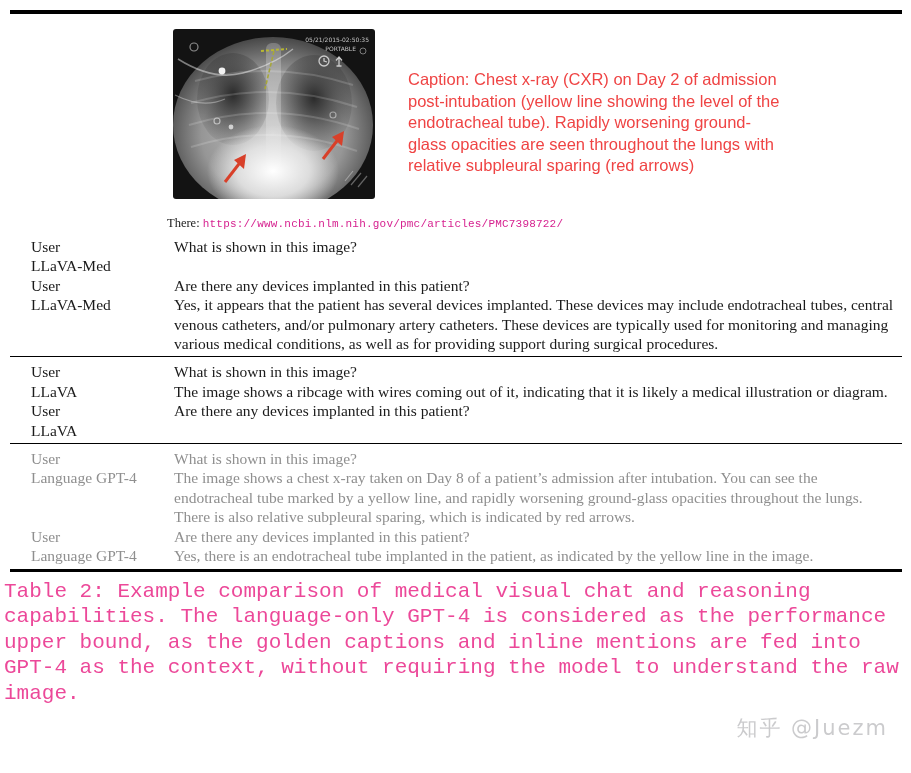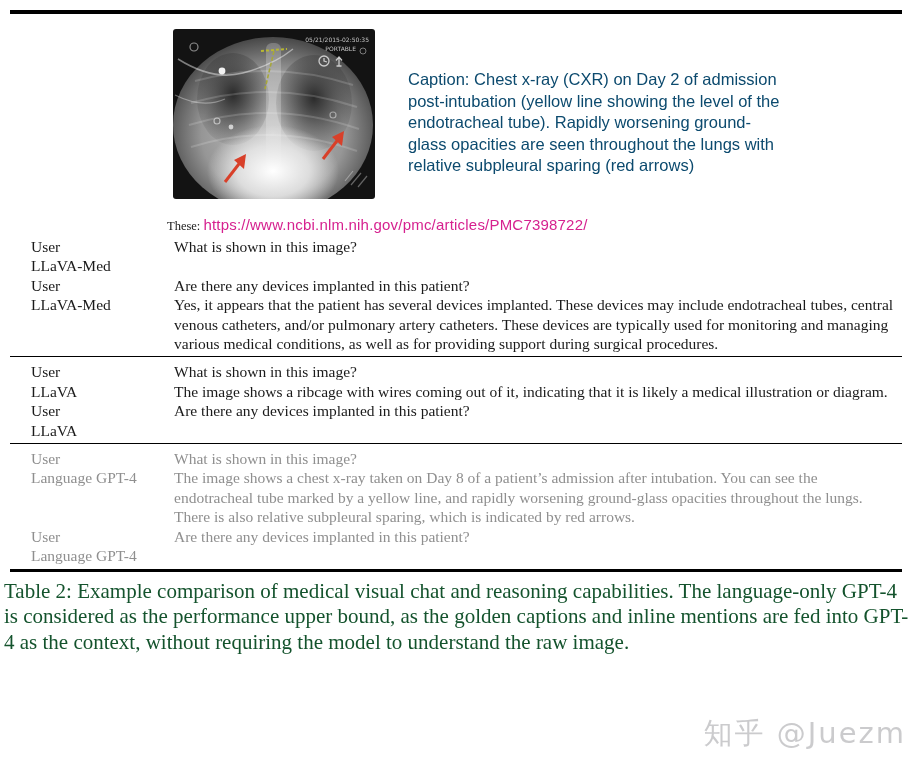--- a/index.html
+++ b/index.html
@@ -9,37 +9,37 @@
   }
   .tbl{margin:10px 9px 0 10px;border-top:3px solid #000;}
   .rule-thin{border-top:1.5px solid #000;}
   .rule-thick{border-top:3px solid #000;margin:0 9px 0 10px;}
   .tbl-header{padding:8px 0 7px 21px;font-size:17px;font-weight:bold;letter-spacing:.2px;}
   .cite{color:#32cd32;font-weight:bold;}
   .figure-row{position:relative;height:202px;}
   .xray-wrap{position:absolute;left:163px;top:15px;width:202px;height:170px;}
   .img-caption{
     position:absolute;left:398px;top:55px;width:380px;
-    font-family:"Liberation Sans", sans-serif;font-size:16.5px;line-height:21.5px;color:#0c4a6e;
+    font-family:"Liberation Sans", sans-serif;font-size:16.5px;line-height:21.5px;color:#ef4444;
   }
   .source-row{margin-left:157px;height:16px;font-size:12.5px;white-space:nowrap;}
   .source-url{
-    font-family:Liberation Sans, sans-serif;font-size:15px;color:#d6218f;letter-spacing:.2px;
+    font-family:Liberation Mono, monospace;font-size:11px;color:#d6218f;letter-spacing:.2px;
   }
   .section{padding:5px 0 3px 0;}
   .turn{display:flex;font-size:15.5px;line-height:19.4px;}
   .spk{width:136px;flex:0 0 136px;padding-left:21px;box-sizing:border-box;}
   .txt{flex:1;padding-right:4px;margin-left:28px;}
   .muted .spk,.muted .txt{color:#8f8f8f;}
   .tbl-caption{
-    margin:7px 2px 6px 4px;font-size:21px;line-height:25.5px;color:#14532d;
+    margin:7px 2px 6px 4px;font-size:21px;line-height:25.5px;color:#ec4899;font-family:Liberation Mono, monospace;
   }
   .watermark{
-    position:absolute;right:5px;top:714px;z-index:5;
-    font-family:"DejaVu Sans", sans-serif;font-size:29px;letter-spacing:2px;
+    position:absolute;right:23px;top:714px;z-index:5;
+    font-family:"DejaVu Sans", sans-serif;font-size:21px;letter-spacing:2px;
     color:rgba(140,140,145,0.45);pointer-events:none;white-space:nowrap;
   }
 </style>
 </head>
 <body>
 
 <div class="tbl">
 
 
   <div class="rule-thin"></div>
@@ -112,21 +112,21 @@
           <line x1="172" y1="152" x2="180" y2="142"></line>
           <line x1="178" y1="156" x2="188" y2="144"></line>
           <line x1="185" y1="158" x2="194" y2="147"></line>
         </g>
       </svg>
     </div>
     <div class="img-caption">Caption: Chest x-ray (CXR) on Day 2 of admission post-intubation (yellow line showing the level of the endotracheal tube). Rapidly worsening ground-glass opacities are seen throughout the lungs with relative subpleural sparing (red arrows)</div>
   </div>
 
   <div class="source-row">
-    <span>These:</span>
+    <span>There:</span>
     <span class="source-url">https://www.ncbi.nlm.nih.gov/pmc/articles/PMC7398722/</span>
   </div>
 
   <div class="section">
     <div class="turn">
       <div class="spk">User</div>
       <div class="txt">What is shown in this image?</div>
     </div>
     <div class="turn">
       <div class="spk">LLaVA-Med</div>
@@ -171,20 +171,21 @@
     <div class="turn">
       <div class="spk">Language GPT-4</div>
       <div class="txt">The image shows a chest x-ray taken on Day 8 of a patient’s admission after intubation. You can see the endotracheal tube marked by a yellow line, and rapidly worsening ground-glass opacities throughout the lungs. There is also relative subpleural sparing, which is indicated by red arrows.</div>
     </div>
     <div class="turn">
       <div class="spk">User</div>
       <div class="txt">Are there any devices implanted in this patient?</div>
     </div>
     <div class="turn">
       <div class="spk">Language GPT-4</div>
+      <div class="txt">Yes, there is an endotracheal tube implanted in the patient, as indicated by the yellow line in the image.</div>
     </div>
   </div>
 
 </div>
 
 <div class="rule-thick"></div>
 
 <div class="tbl-caption">Table 2: Example comparison of medical visual chat and reasoning capabilities. The language-only GPT-4 is considered as the performance upper bound, as the golden captions and inline mentions are fed into GPT-4 as the context, without requiring the model to understand the raw image.</div>
 
 <div class="watermark">知乎 @Juezm</div>

